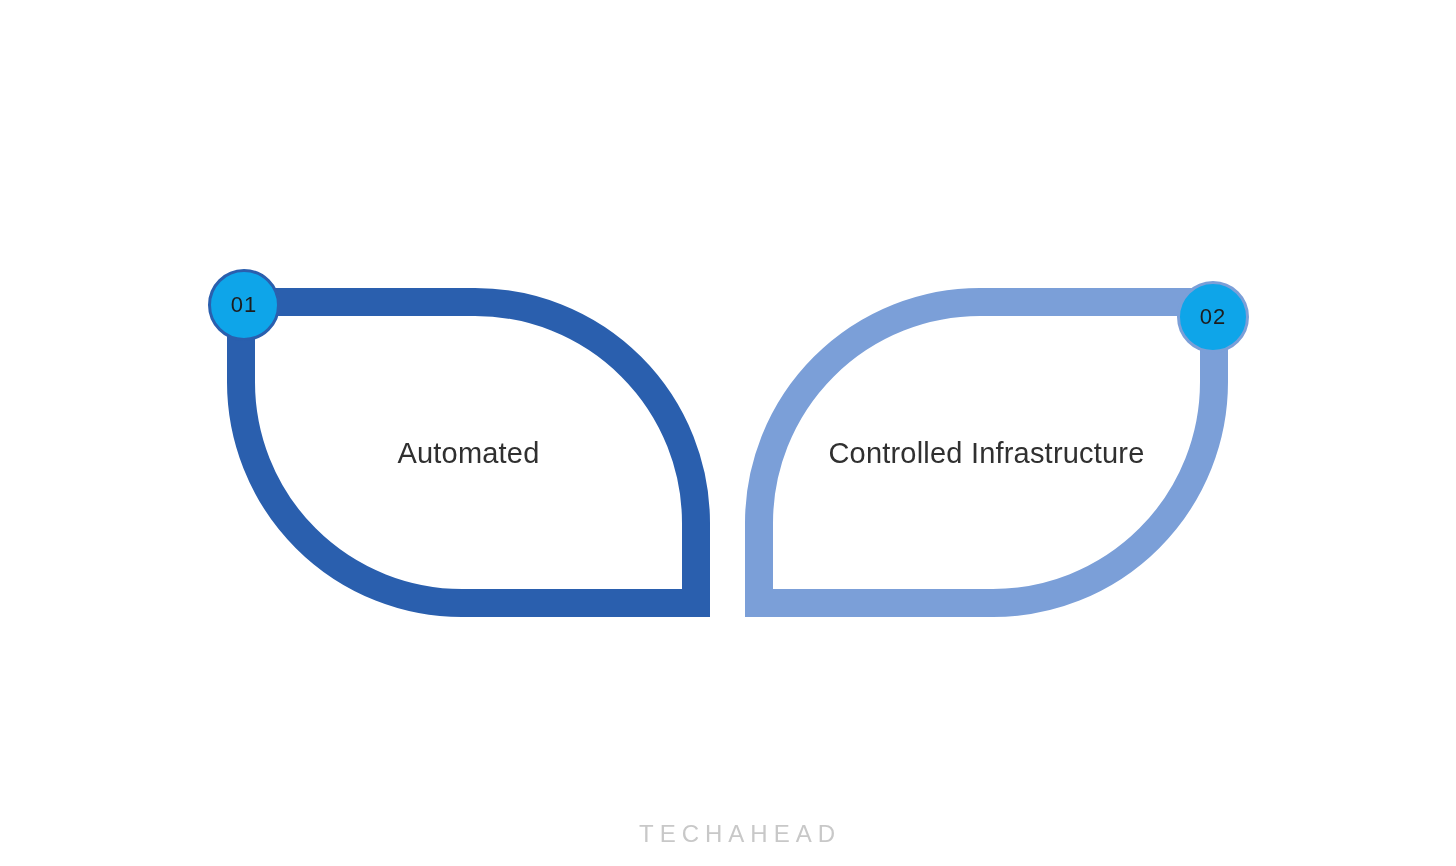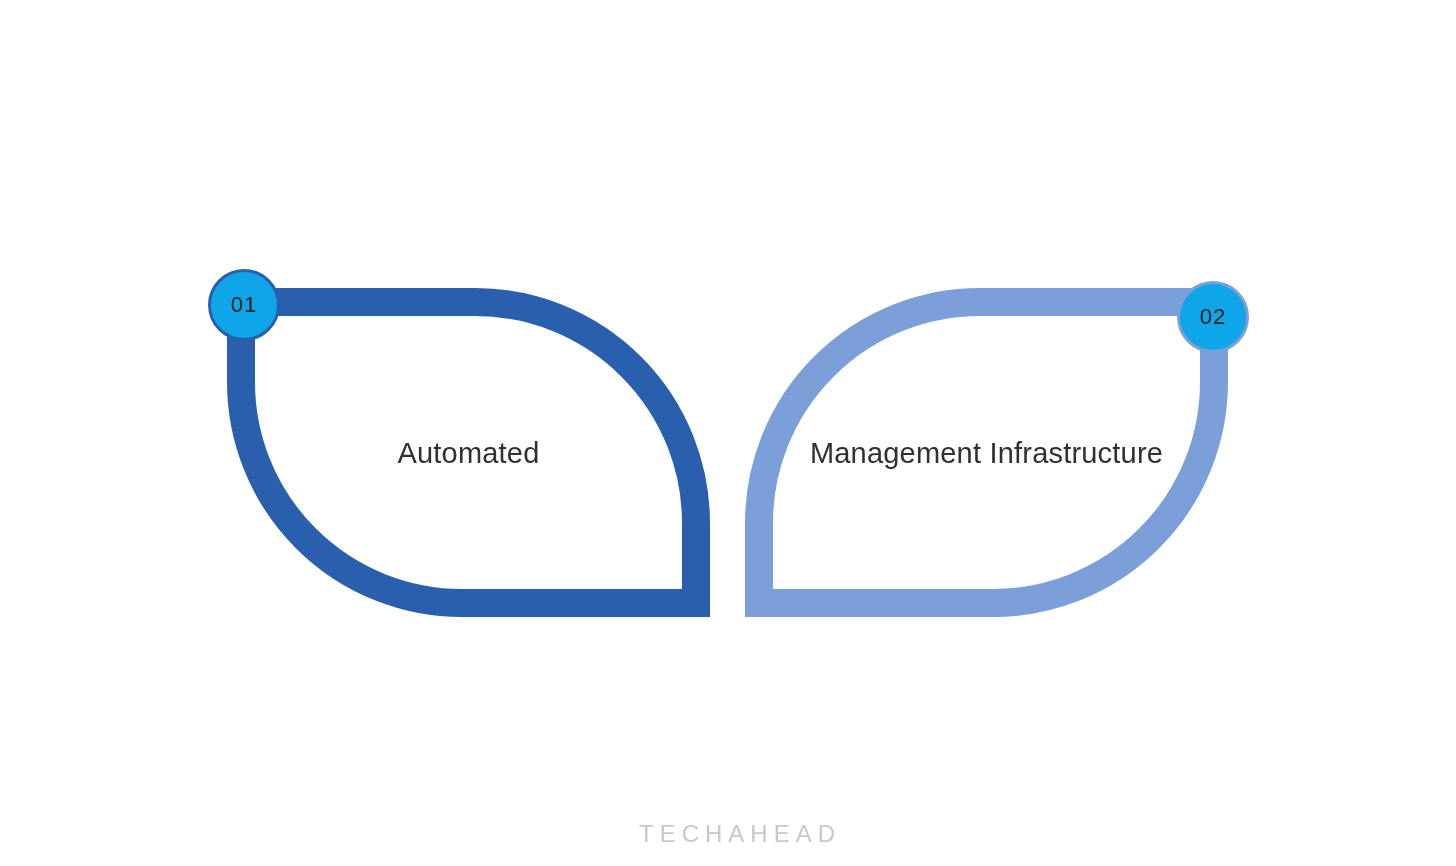--- a/index.html
+++ b/index.html
@@ -98,18 +98,18 @@
   </div>
   <div class="label label-left">
     <div>Automated</div>
   </div>
 
   <div class="shape shape-right"></div>
   <div class="badge badge-right">
     <span>02</span>
   </div>
   <div class="label label-right">
-    <div>Management Infrastructure</div>
+    <div>Controlled Infrastructure</div>
   </div>
 
   <div class="logo">TECHAHEAD</div>
 
 </div>
 
 </body></html>

